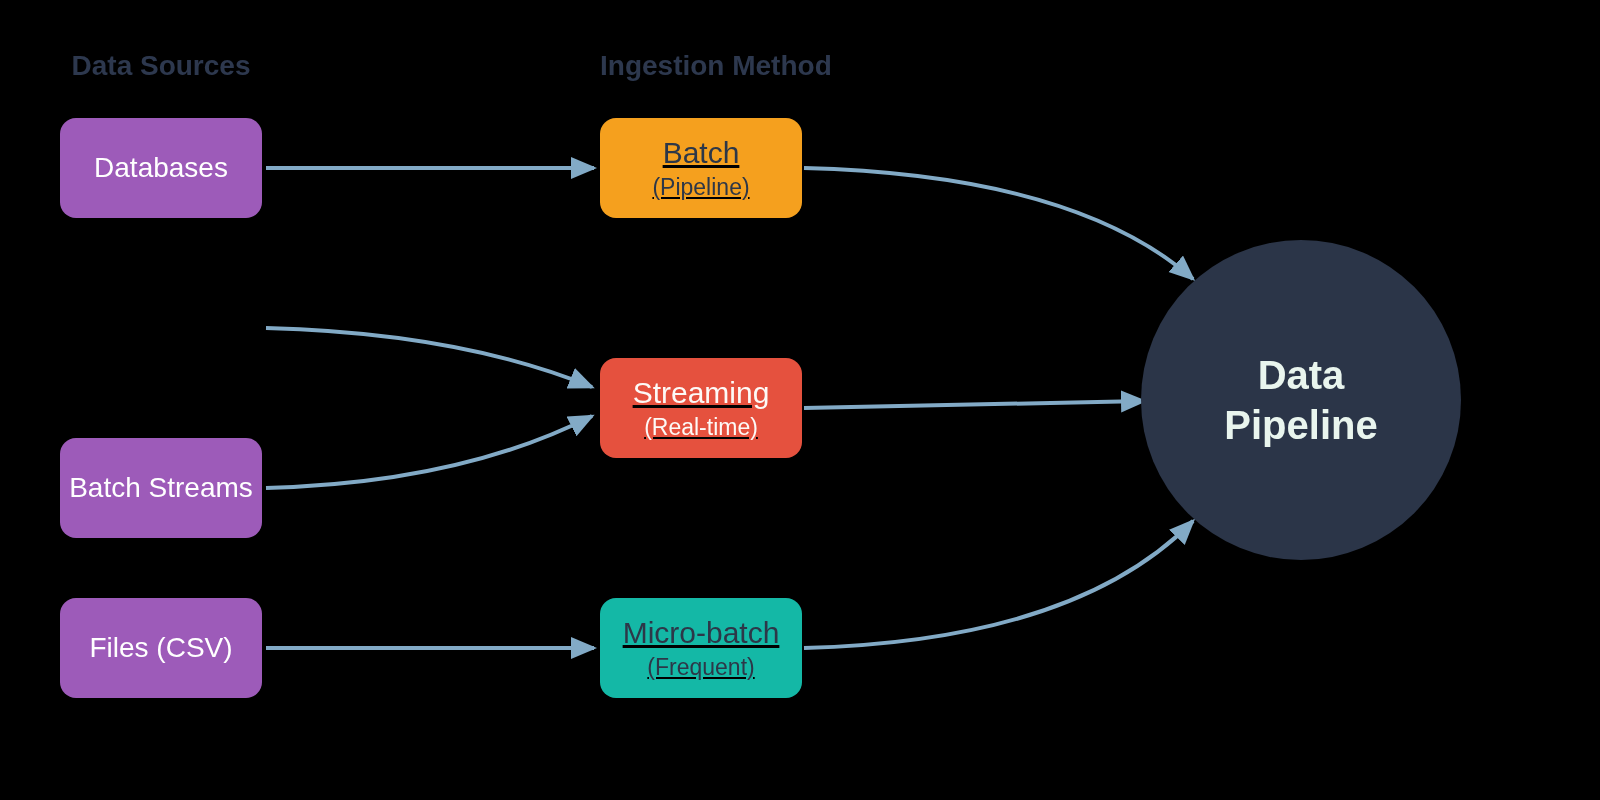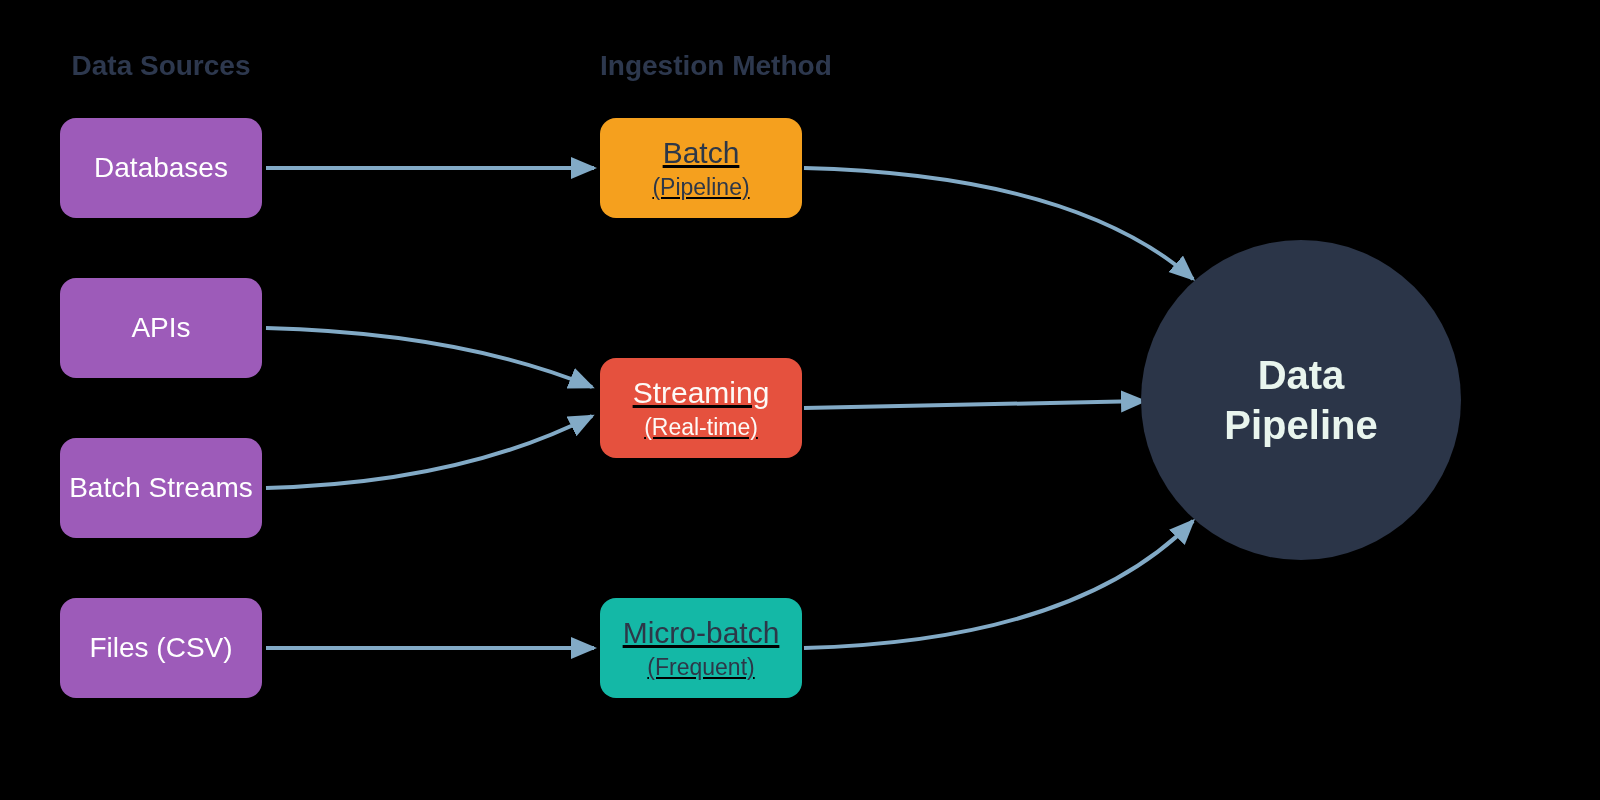--- a/index.html
+++ b/index.html
@@ -139,23 +139,20 @@
     <path class="edge" d="M 804 408 L 1144 401" marker-end="url(#arrowhead)"></path>
     <path class="edge" d="M 804 648 Q 1075 641 1193 521" marker-end="url(#arrowhead)"></path>
   </svg>
 
   <div class="col-header" id="hdr-sources">Data Sources</div>
   <div class="col-header" id="hdr-ingestion">Ingestion Method</div>
 
   <div class="node src" id="src-databases">
     <span class="label">Databases</span>
   </div>
-  <div class="node src" id="src-apis">
-    <span class="label">APIs</span>
-  </div>
   <div class="node src" id="src-events">
     <span class="label">Batch Streams</span>
   </div>
   <div class="node src" id="src-files">
     <span class="label">Files (CSV)</span>
   </div>
 
   <div class="node ing ing-dark" id="ing-batch">
     <span class="title">Batch</span>
     <span class="subtitle">(Pipeline)</span>

